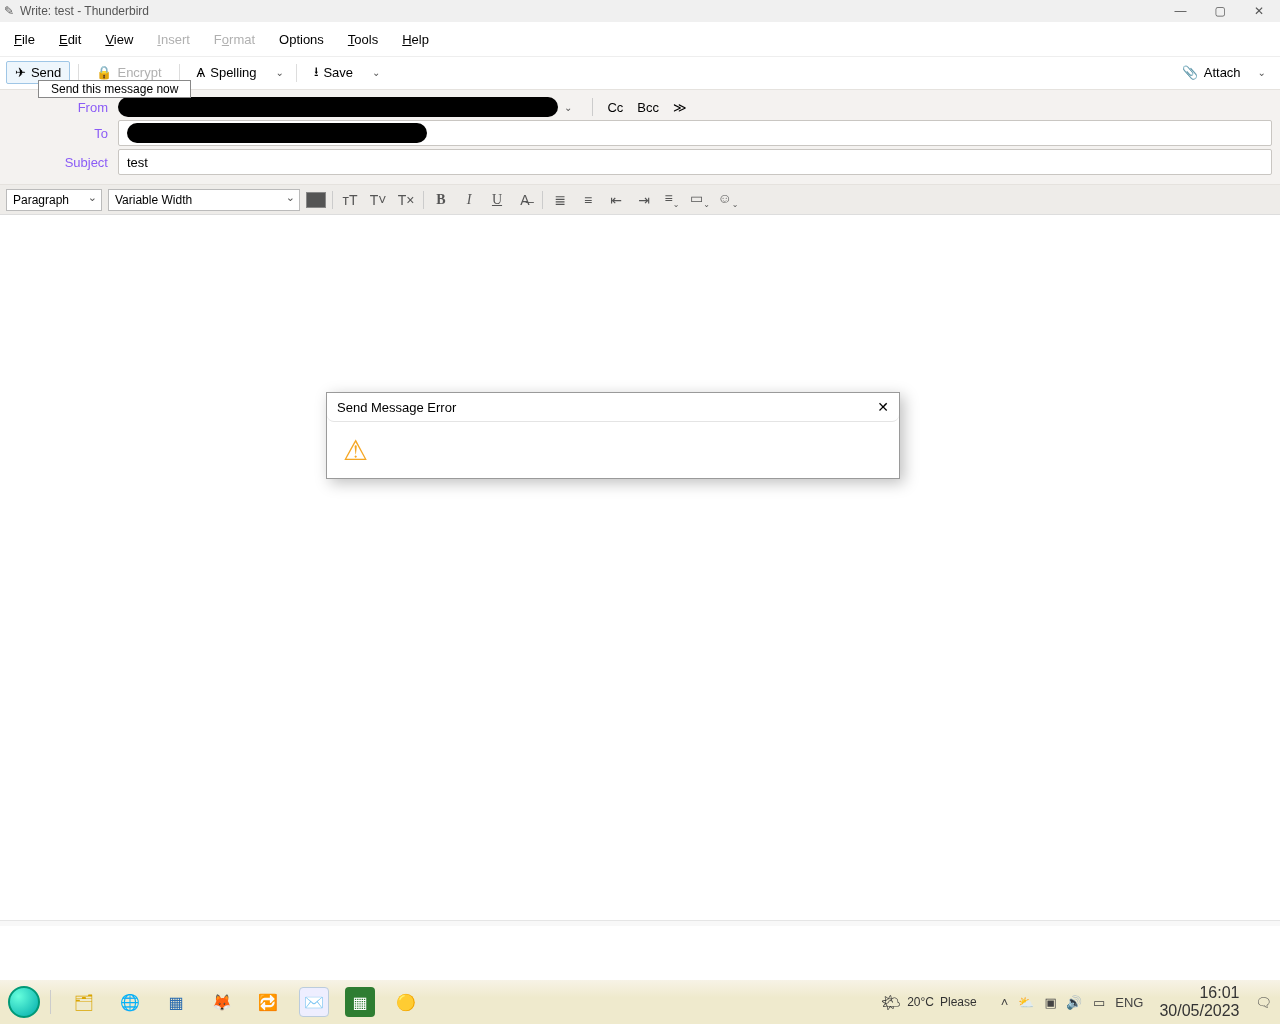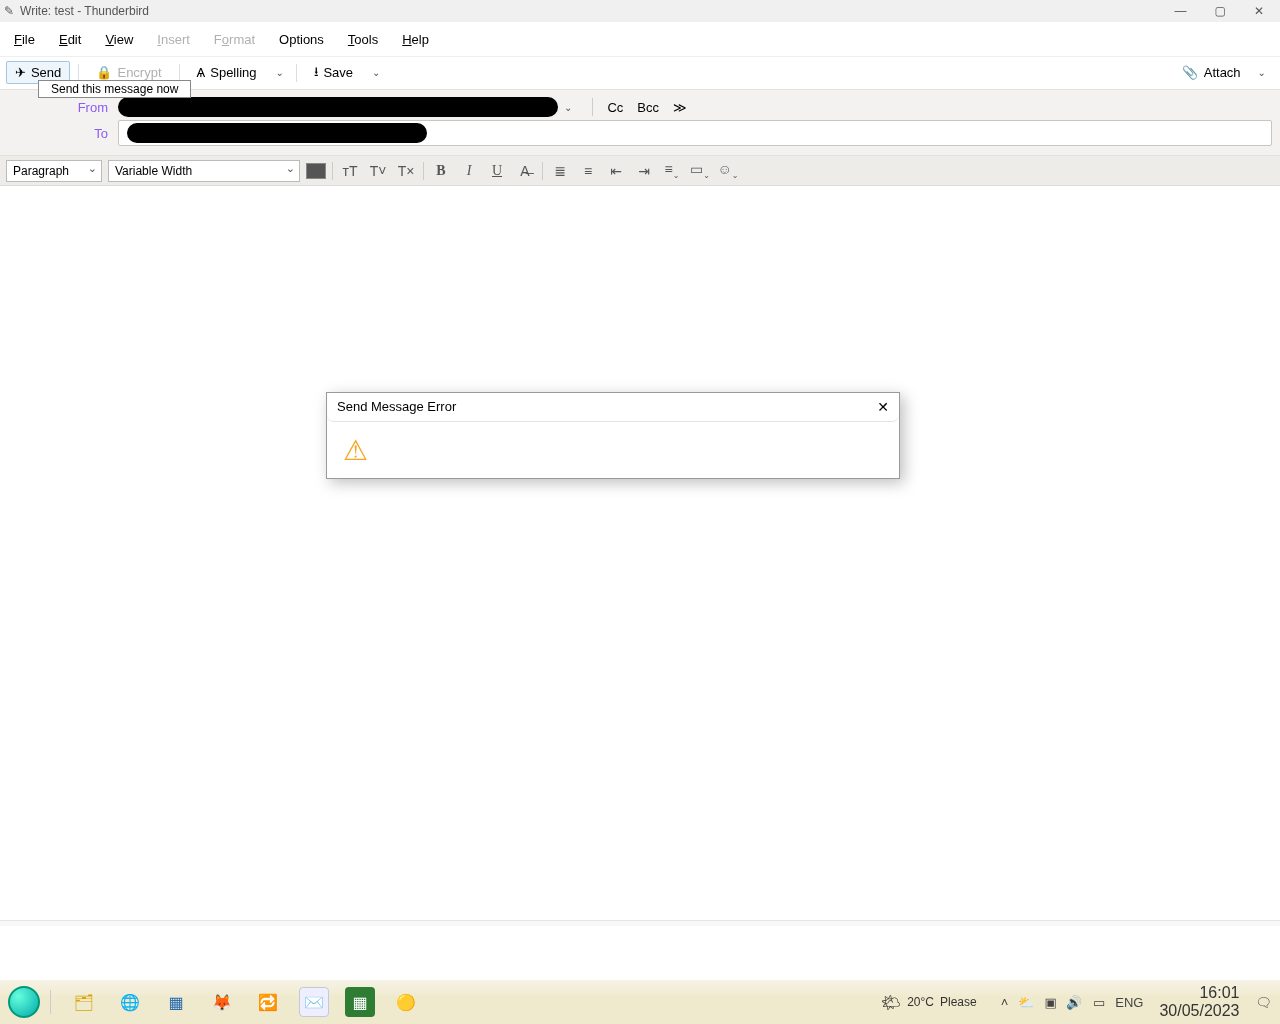--- a/index.html
+++ b/index.html
@@ -50,21 +50,21 @@
 .fmticon.b { font-weight: bold; font-family: Georgia, serif; }
 .fmticon.i { font-style: italic; font-family: Georgia, serif; }
 .fmticon.u { text-decoration: underline; font-family: Georgia, serif; }
 .fmtsep { width:1px; height:18px; background:#ccc; }
 
 
 .compose { background: #fff; height: 700px; }
 
 
 .dialog { position: absolute; left: 326px; top: 392px; width: 574px; background: #fff; border: 1px solid #9a9a9a; box-shadow: 4px 4px 14px rgba(0,0,0,0.25); font-size: 13px; }
-.dialog .dtitle { display: flex; align-items: flex-start; padding: 6px 10px; background: #fff; border-bottom: 1px solid #e4e4e4; border-radius: 7px; }
+.dialog .dtitle { display: flex; align-items: center; padding: 6px 10px; background: #fff; border-bottom: 1px solid #e4e4e4; border-radius: 7px; }
 .dialog .dclose { margin-left: auto; font-size: 14px; cursor: default; }
 .dialog .dbody { display: flex; padding: 12px 16px 8px 16px; gap: 16px; color: #333; line-height: 1.35; }
 .dialog .warnicon { font-size: 28px; color: #f5a623; flex-shrink: 0; margin-top: -2px; }
 .dialog .dmsg1 { margin-bottom: 2px; }
 .dialog .dbtns { display: flex; justify-content: flex-end; padding: 6px 16px 14px 16px; }
 .dialog .okbtn { background: #0a84ff; color: #fff; border: none; padding: 4px 30px; font-size: 13px; }
 
 
 .statusstrip { position: absolute; left:0; right:0; top: 920px; height: 6px; border-top: 1px solid #e5e5e5; background:#f8f8f8; }
 
@@ -146,20 +146,26 @@
       <span class="vline"></span>
       <span>Cc</span>
       <span>Bcc</span>
       <span class="chevmore">≫</span>
     </div>
   </div>
   <div class="hdrrow">
     <div class="lbl">To</div>
     <div class="fld">
       <div class="redact" style="width:300px"></div>
+    </div>
+  </div>
+  <div class="hdrrow">
+    <div class="lbl">Subject</div>
+    <div class="fld">
+      <span>test</span>
     </div>
   </div>
 </div>
 
 <div class="fmtbar">
   <span class="selwrap"><select class="sel" style="width:96px"><option>Paragraph</option></select></span>
   <span class="selwrap"><select class="sel" style="width:192px"><option>Variable Width</option></select></span>
   <span class="colorbox"></span>
   <span class="fmtsep"></span>
   <span class="fmticon">ᴛT</span>

